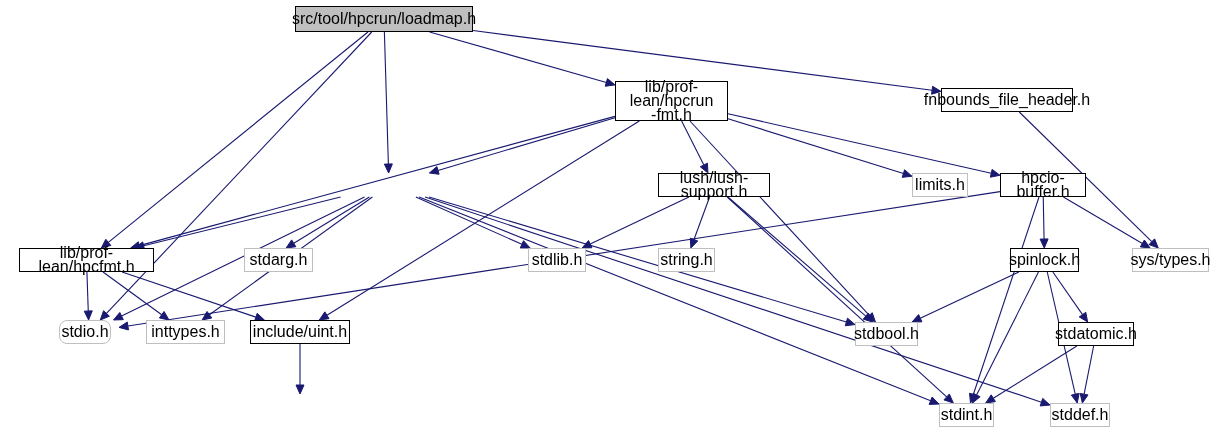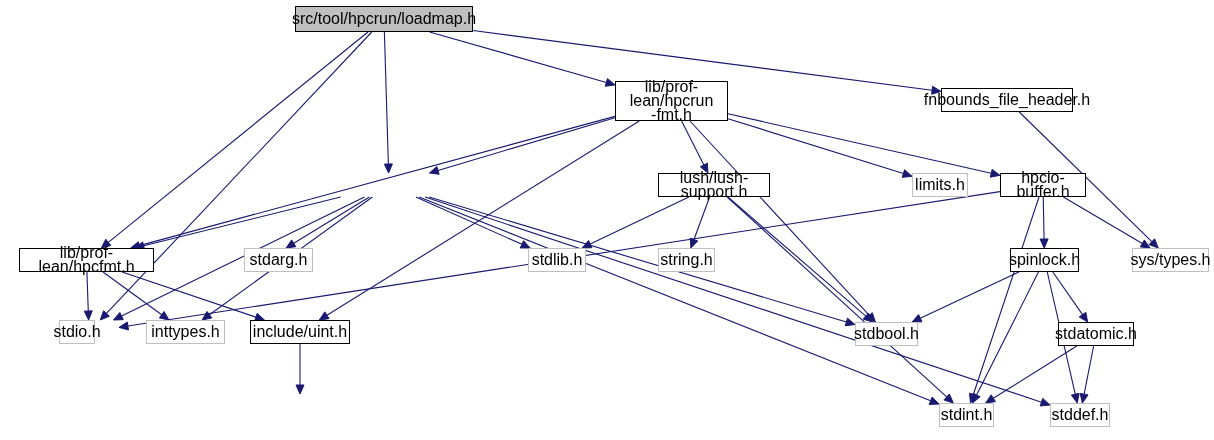--- a/index.html
+++ b/index.html
@@ -107,20 +107,20 @@
 -fmt.h</div>
   <div class="node local" id="n-lush" style="left: 658px; top: 173px; width: 112px; height: 24px;">lush/lush-support.h</div>
   <div class="node system" id="n-limits" style="left: 912px; top: 173px; width: 56px; height: 24px;">limits.h</div>
   <div class="node local" id="n-hpcio_buffer" style="left: 1000px; top: 173px; width: 86px; height: 24px;">hpcio-buffer.h</div>
   <div class="node local" id="n-hpcio" style="left: 19px; top: 248px; width: 135px; height: 24px;">lib/prof-lean/hpcfmt.h</div>
   <div class="node system" id="n-stdarg" style="left: 232px; top: 248px; width: 69px; height: 24px; margin-left: 12px;">stdarg.h</div>
   <div class="node system" id="n-stdlib" style="left: 528px; top: 248px; width: 58px; height: 24px; text-align: center;">stdlib.h</div>
   <div class="node system" id="n-string" style="left: 658px; top: 248px; width: 57px; height: 24px;">string.h</div>
   <div class="node local" id="n-spinlock" style="left: 1010px; top: 248px; width: 69px; height: 24px;">spinlock.h</div>
   <div class="node system" id="n-systypes" style="left: 1132px; top: 248px; width: 77px; height: 24px;">sys/types.h</div>
-  <div class="node system" id="n-stdio" style="left: 59px; top: 320px; width: 36px; height: 24px;">stdio.h</div>
+  <div class="node system" id="n-stdio" style="left: 59px; top: 320px; width: 52px; height: 24px; border-radius: 8px;">stdio.h</div>
   <div class="node system" id="n-inttypes" style="left: 146px; top: 320px; width: 79px; height: 24px;">inttypes.h</div>
   <div class="node local" id="n-uint" style="left: 250px; top: 320px; width: 100px; height: 24px;">include/uint.h</div>
   <div class="node system" id="n-stdbool" style="left: 855px; top: 322px; width: 63px; height: 24px;">stdbool.h</div>
   <div class="node local" id="n-stdatomic" style="left: 1058px; top: 322px; width: 76px; height: 24px;">stdatomic.h</div>
   <div class="node system" id="n-stdint" style="left: 939px; top: 403px; width: 55px; height: 24px;">stdint.h</div>
   <div class="node system" id="n-stddef" style="left: 1050px; top: 403px; width: 60px; height: 24px;">stddef.h</div>
 </div>
 
 </body></html>

